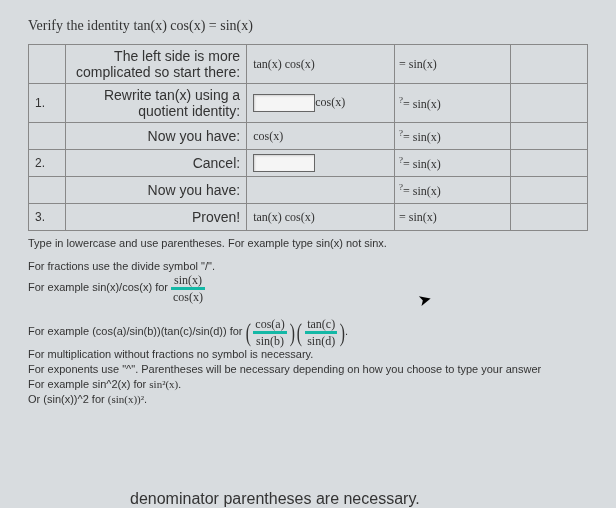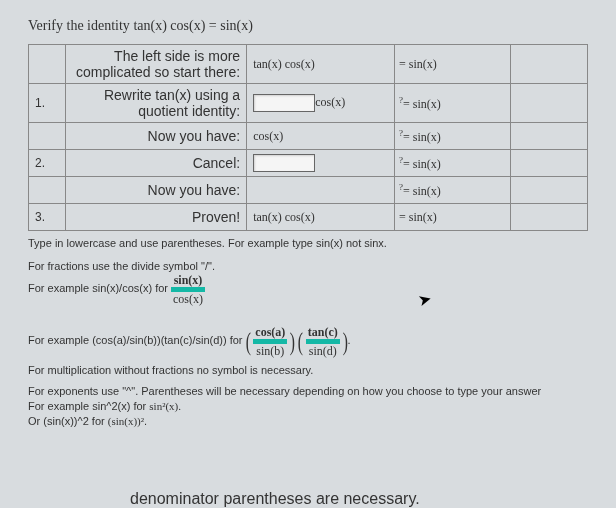--- a/index.html
+++ b/index.html
@@ -74,32 +74,32 @@
     vertical-align: super;
   }
   .hint-line {
     font-family: Arial, sans-serif;
     font-size: 11px;
     margin: 4px 0 10px 0;
   }
   .para {
     font-family: Arial, sans-serif;
     font-size: 11px;
-    margin: 6px 0;
+    margin: 0 0;
     line-height: 1.35;
   }
   .frac {
     display: inline-block;
     vertical-align: middle;
     text-align: center;
     font-family: Georgia, serif;
     font-size: 12px;
     line-height: 1;
   }
-  .frac .num { display:block; border-bottom:5px solid #14b8a6; padding:0 2px 1px 2px;font-weight:bold; }
+  .frac .num { display:block; border-bottom:3px solid #14b8a6; padding:0 2px 1px 2px; }
   .frac .den { display:block; padding:1px 2px 0 2px; }
   .bigparen {
     display: inline-block;
     font-size: 26px;
     line-height: 1;
     vertical-align: middle;
     font-family: Georgia, serif;
     transform: scaleX(0.6);
     margin: 0 -2px;
   }

